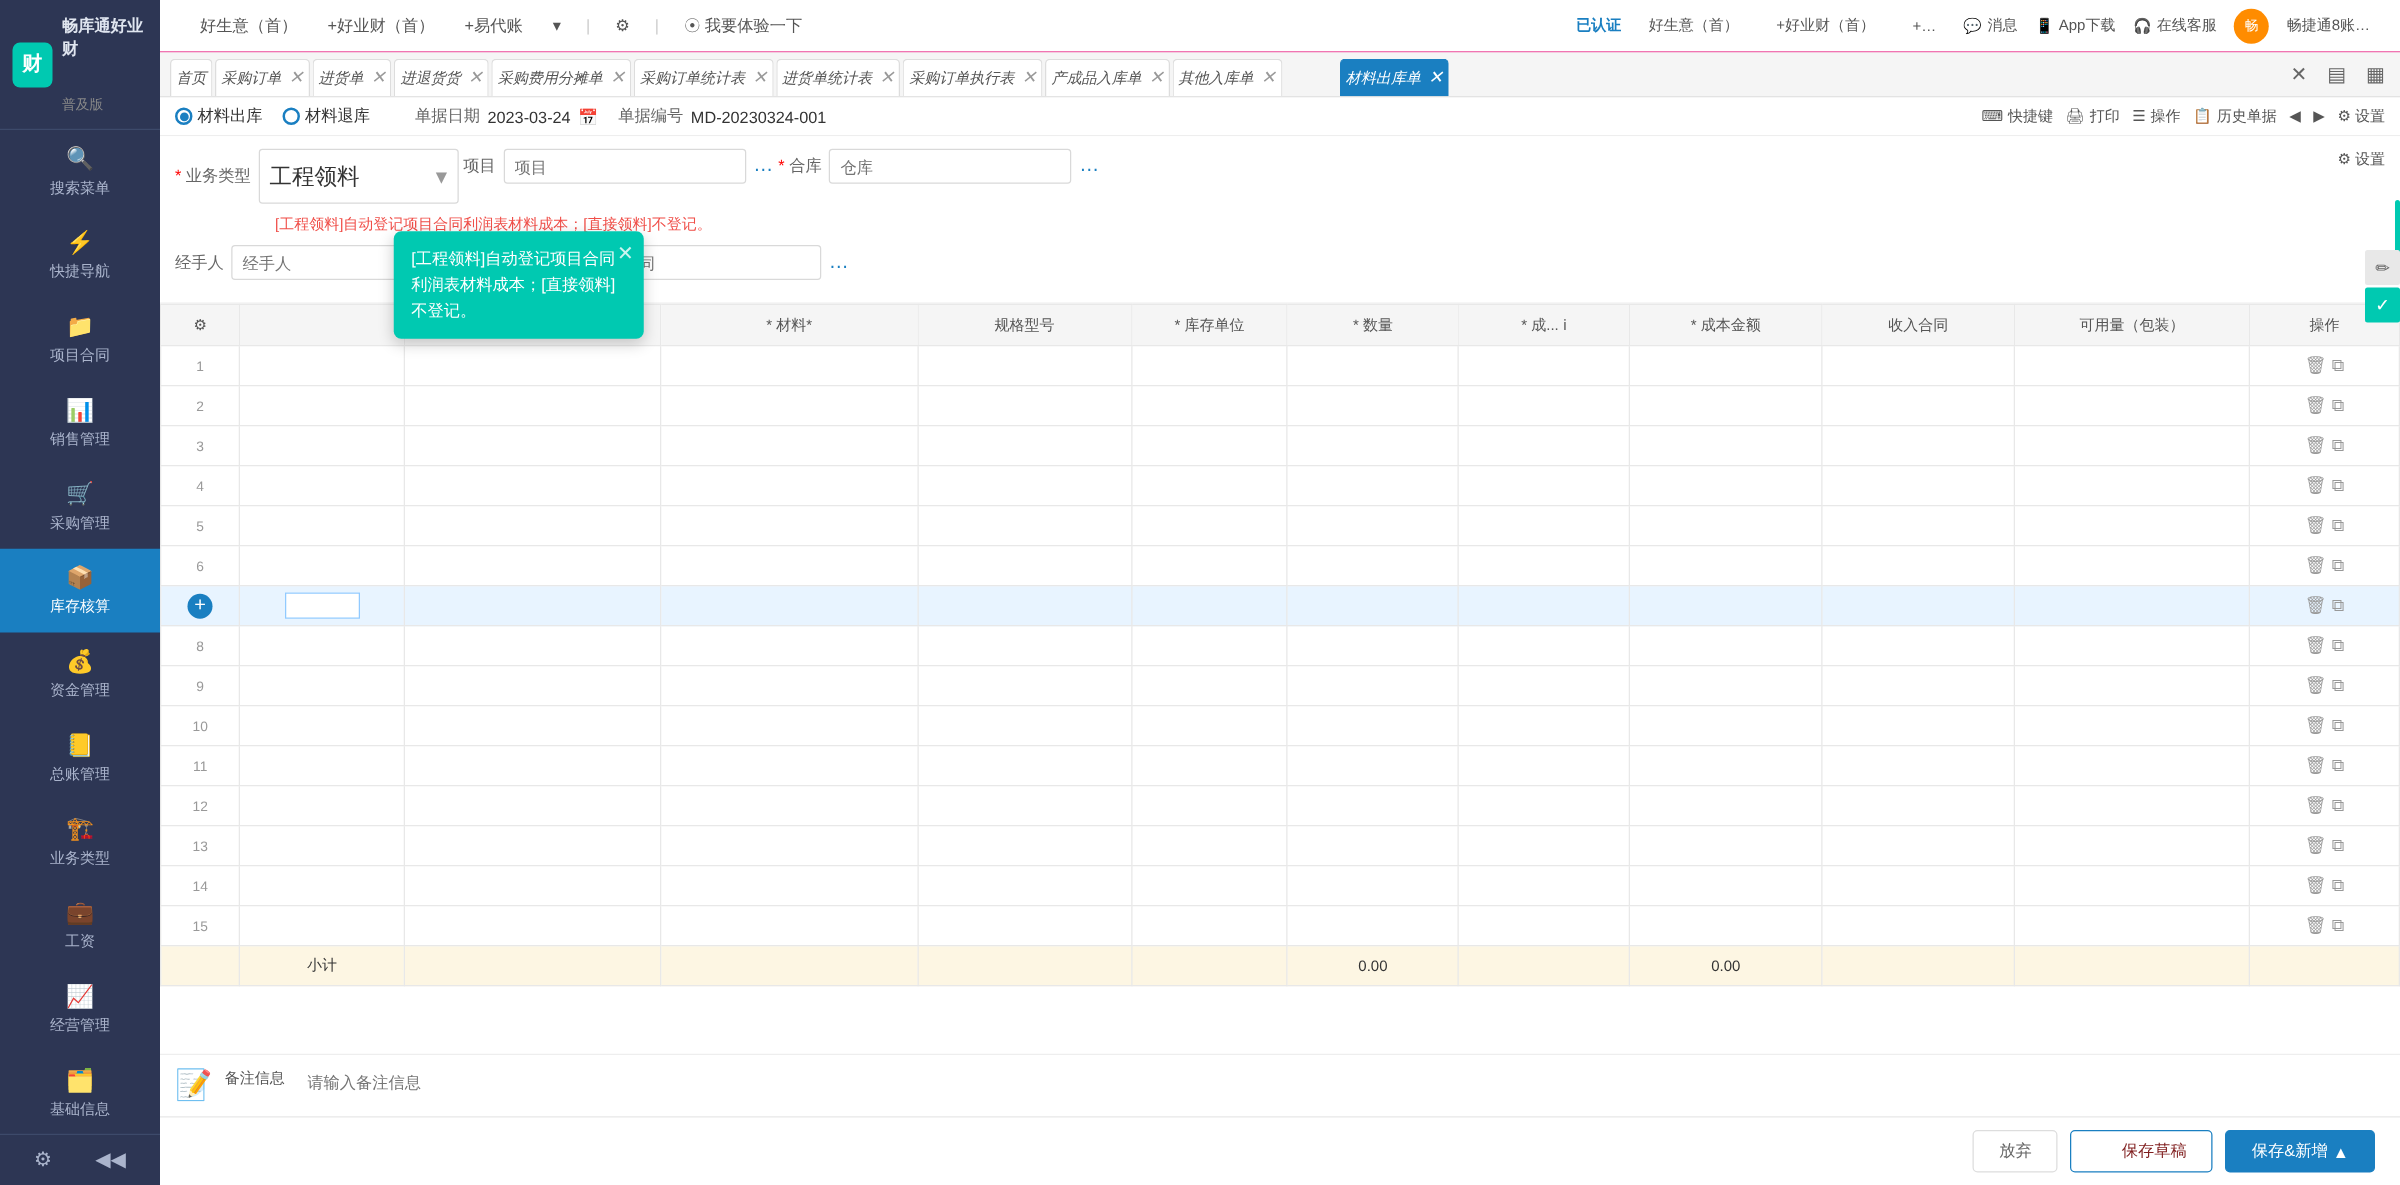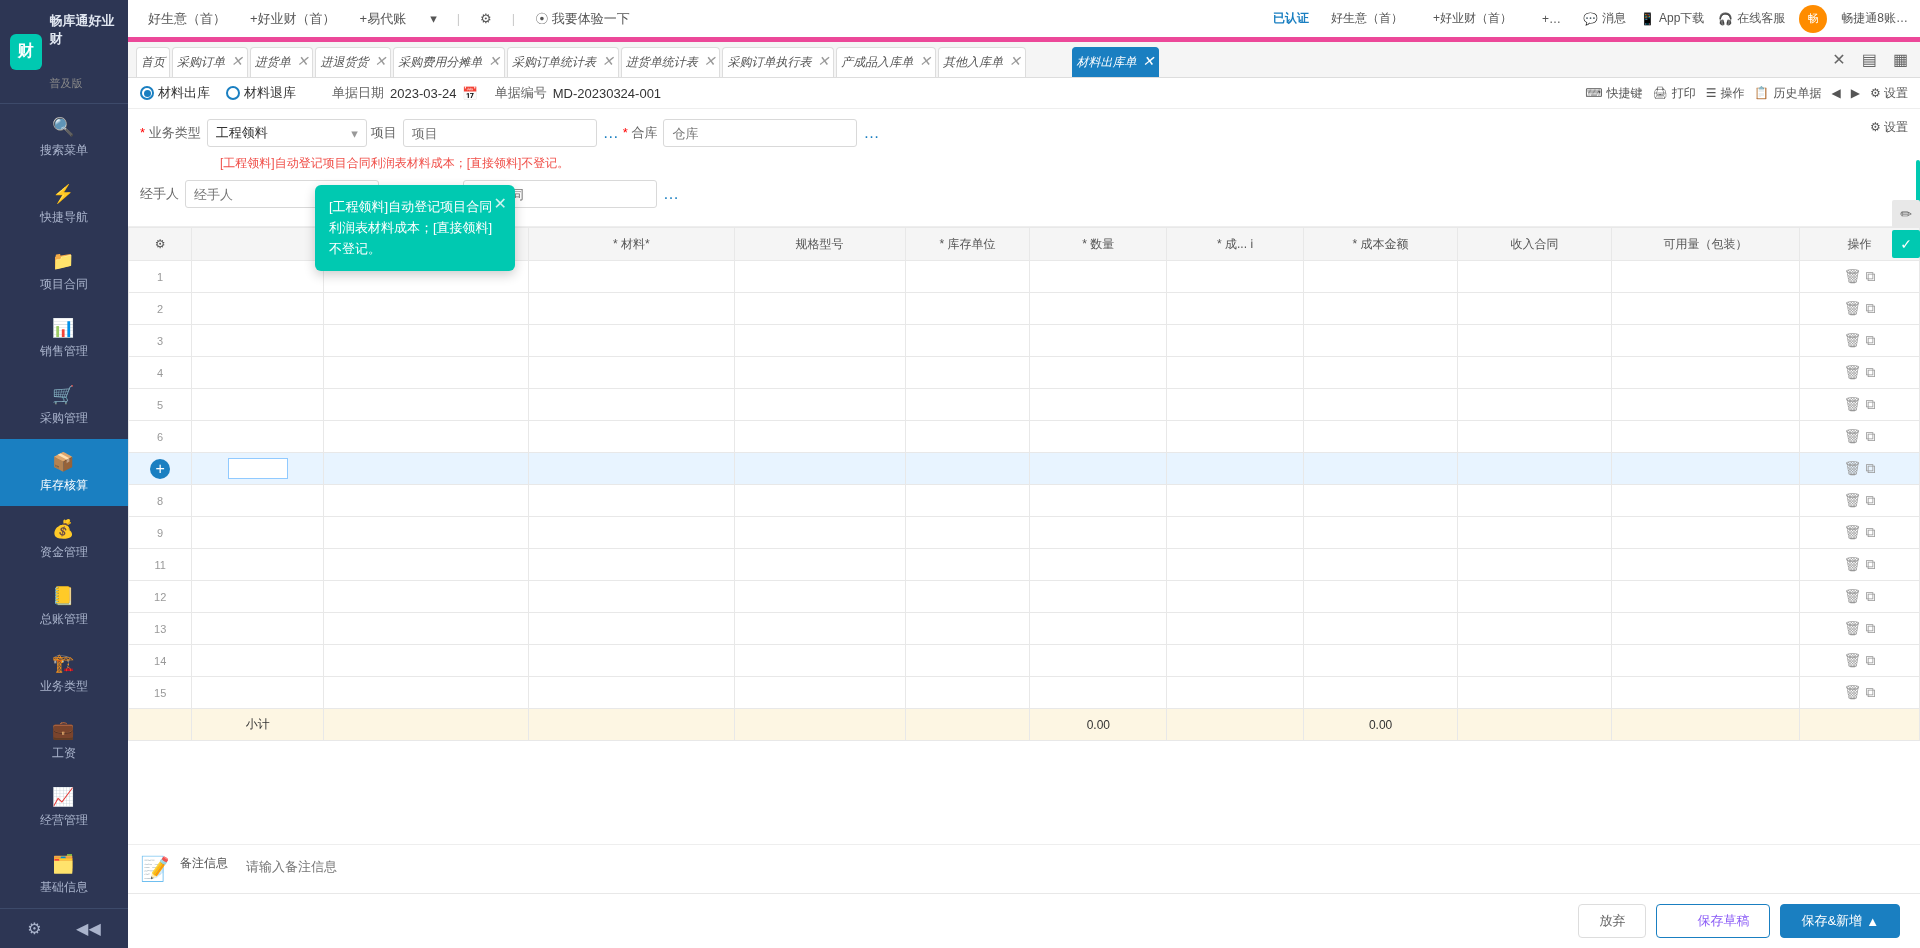--- a/index.html
+++ b/index.html
@@ -13,21 +13,21 @@
     .sidebar-item { display: flex; flex-direction: column; align-items: center; padding: 12px 6px; cursor: pointer; font-size: 12px; color: #aab4cc; gap: 4px; }
     .sidebar-item.active { background: #1a7fc1; color: #fff; }
     .sidebar-item-icon { font-size: 18px; }
     .sidebar-bottom { display: flex; align-items: center; justify-content: space-around; padding: 10px; border-top: 1px solid #3d4a6a; }
     .sidebar-bottom-btn { color: #aab4cc; cursor: pointer; font-size: 16px; }
 
     
     .main { flex: 1; display: flex; flex-direction: column; overflow: hidden; }
 
     
-    .topbar { background: #fff; height: 42px; display: flex; align-items: center; padding: 0 12px; border-bottom: 5px solid #ec4899; gap: 4px; font-size: 13px; }
+    .topbar { background: #fff; height: 42px; display: flex; align-items: center; padding: 0 24px; border-bottom: 1px solid #ec4899; gap: 4px; font-size: 13px; }
     .topbar-nav { display: flex; align-items: center; gap: 8px; flex: 1; overflow: hidden; }
     .topbar-nav-item { white-space: nowrap; color: #555; padding: 4px 8px; cursor: pointer; border-radius: 3px; }
     .topbar-right { display: flex; align-items: center; gap: 14px; font-size: 12px; color: #555; flex-shrink: 0; }
     .topbar-right-item { display: flex; align-items: center; gap: 4px; cursor: pointer; }
     .verified-badge { color: #1a7fc1; font-weight: bold; }
     .avatar { width: 28px; height: 28px; border-radius: 50%; background: #ff8c00; display: flex; align-items: center; justify-content: center; color: white; font-size: 11px; }
 
     
     .tabbar { background: #f5f5f5; border-bottom: 1px solid #ddd; display: flex; align-items: center; padding: 0 8px; min-height: 36px; overflow-x: auto; gap: 2px; }
     .tab-item { display: flex; align-items: flex-start; gap: 6px; padding: 6px 4px; background: #fff; border: 1px solid #ddd; border-bottom: none; border-radius: 4px 4px 0 0; font-size: 12px; color: #555; cursor: pointer; white-space: nowrap; margin-top: 4px; font-style: italic; }
@@ -52,21 +52,21 @@
     .form-header-right { margin-left: auto; display: flex; align-items: center; gap: 10px; }
     .header-action-btn { display: flex; align-items: center; gap: 4px; cursor: pointer; color: #555; font-size: 12px; }
 
     
     .form-body { padding: 10px 12px; background: #fff; border-bottom: 1px solid #eee; }
     .form-row { display: flex; align-items: flex-start; gap: 4px; margin-bottom: 8px; flex-wrap: wrap; }
     .form-field { display: flex; align-items: center; gap: 6px; }
     .field-label { color: #666; font-size: 13px; white-space: nowrap; }
     .field-required { color: red; }
     .field-input { border: 1px solid #d9d9d9; border-radius: 3px; padding: 4px 8px; font-size: 13px; min-width: 120px; height: 28px; color: #333; background: #fff; outline: none; }
-    .field-select { display: flex; align-items: center; border: 1px solid #d9d9d9; border-radius: 3px; padding: 4px 8px; font-size: 13px; min-width: 150px; height: 28px; cursor: pointer; background: #fff; }
+    .field-select { display: flex; align-items: center; border: 1px solid #d9d9d9; border-radius: 3px; padding: 4px 8px; font-size: 18px; min-width: 150px; height: 44px; cursor: pointer; background: #fff; }
     .field-select-arrow { margin-left: auto; color: #999; }
     .field-dots { color: #1a7fc1; cursor: pointer; font-size: 16px; }
     .warning-text { color: #f04e48; font-size: 12px; }
 
     
     .tooltip-popup { position: absolute; background: #00c9b1; color: white; border-radius: 6px; padding: 12px 14px; font-size: 13px; line-height: 1.6; z-index: 100; width: 200px; box-shadow: 0 4px 12px rgba(0,0,0,0.2); }
     .tooltip-popup-close { position: absolute; top: 6px; right: 8px; cursor: pointer; font-size: 16px; color: rgba(255,255,255,0.8); }
 
     
     .table-wrapper { flex: 1; overflow: auto; }
@@ -81,21 +81,21 @@
 
     
     .form-footer { padding: 10px 12px; background: #fff; border-top: 1px solid #eee; display: flex; align-items: flex-start; gap: 10px; }
     .footer-note-icon { color: #1a7fc1; font-size: 24px; }
     .footer-note-input { flex: 1; border: none; outline: none; color: #999; font-size: 13px; padding: 4px 0; }
 
     
     .bottom-bar { background: #fff; padding: 10px 20px; border-top: 1px solid #e8e8e8; display: flex; justify-content: flex-end; gap: 10px; }
     .btn { padding: 7px 20px; border-radius: 4px; font-size: 13px; cursor: pointer; border: 1px solid #ddd; background: #fff; }
     .btn-discard { color: #666; }
-    .btn-draft { color: #8b5cf6; border-color: #1a7fc1; padding-left: 40px; }
+    .btn-draft { color: #7f1d1d; border-color: #1a7fc1; padding-left: 40px; }
     .btn-save { background: #1a7fc1; color: #fff; border-color: #1a7fc1; display: flex; align-items: center; gap: 4px; }
 
     
     .right-float { position: fixed; right: 0; top: 200px; display: flex; flex-direction: column; gap: 2px; z-index: 50; }
     .right-float-btn { width: 28px; height: 28px; background: #e8e8e8; display: flex; align-items: center; justify-content: center; cursor: pointer; font-size: 14px; color: #666; border-radius: 2px; }
     .right-float-btn.green { background: #00c9b1; color: white; }
     .green-bar { position: fixed; right: 0; top: 160px; width: 4px; height: 60px; background: #00c9b1; border-radius: 2px; }
 
     .col-settings { width: 30px; }
     .col-num { width: 30px; }
@@ -479,20 +479,34 @@
             <td></td>
             <td></td>
             <td></td>
             <td></td>
             <td></td>
             <td></td>
             <td></td>
             <td><span class="action-icon">🗑</span><span class="action-icon">⧉</span></td>
           </tr>
           <tr>
+            <td><span class="row-num">10</span></td>
+            <td></td>
+            <td></td>
+            <td></td>
+            <td></td>
+            <td></td>
+            <td></td>
+            <td></td>
+            <td></td>
+            <td></td>
+            <td></td>
+            <td><span class="action-icon">🗑</span><span class="action-icon">⧉</span></td>
+          </tr>
+          <tr>
             <td><span class="row-num">11</span></td>
             <td></td>
             <td></td>
             <td></td>
             <td></td>
             <td></td>
             <td></td>
             <td></td>
             <td></td>
             <td></td>

